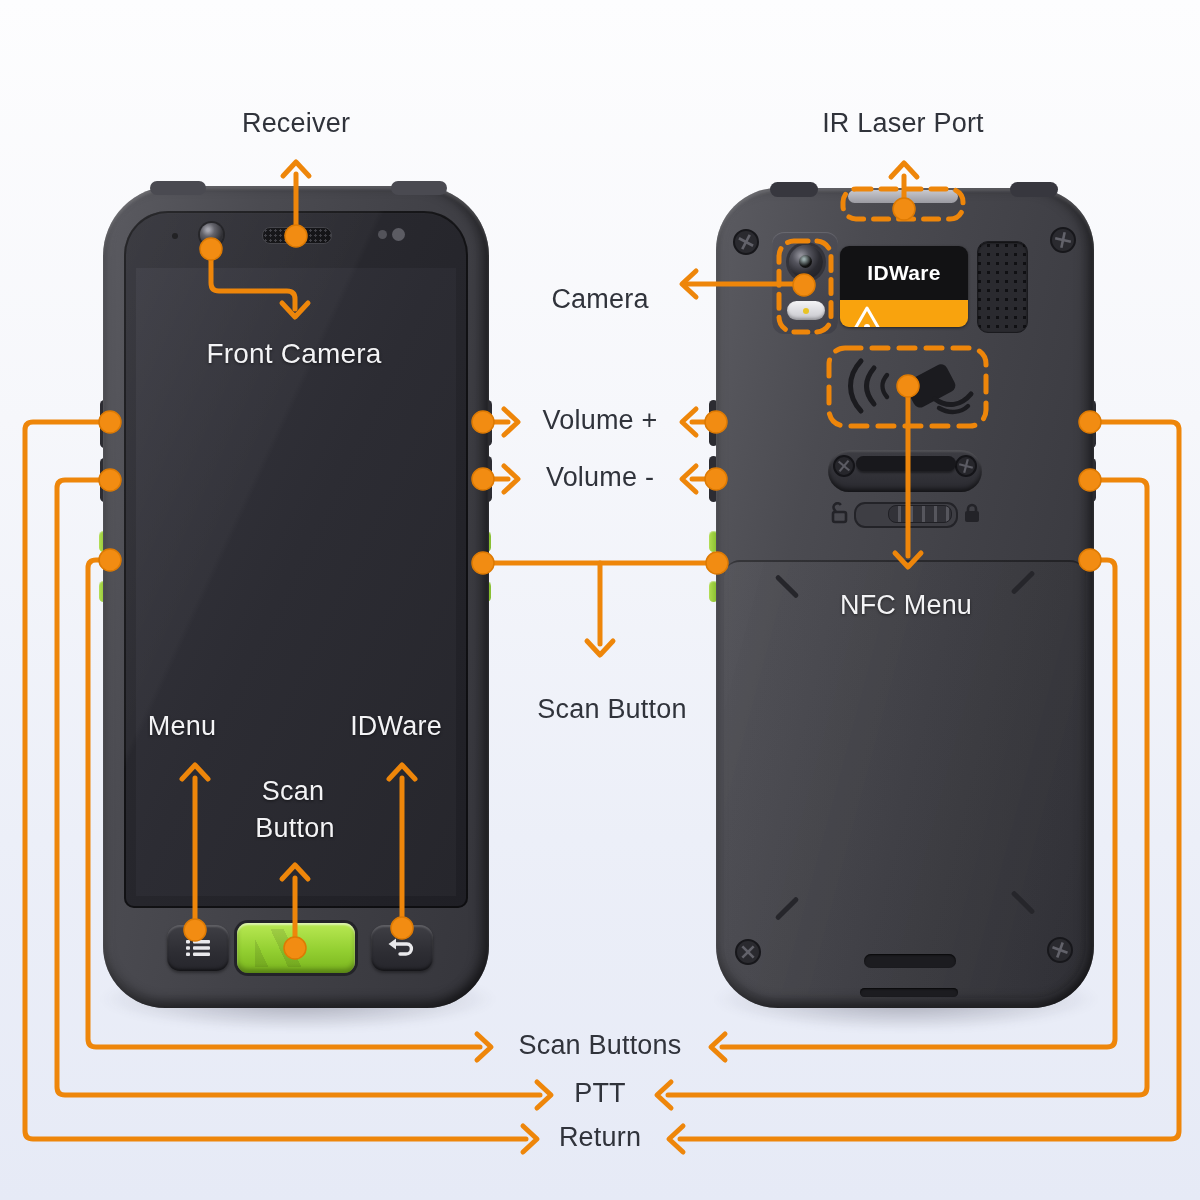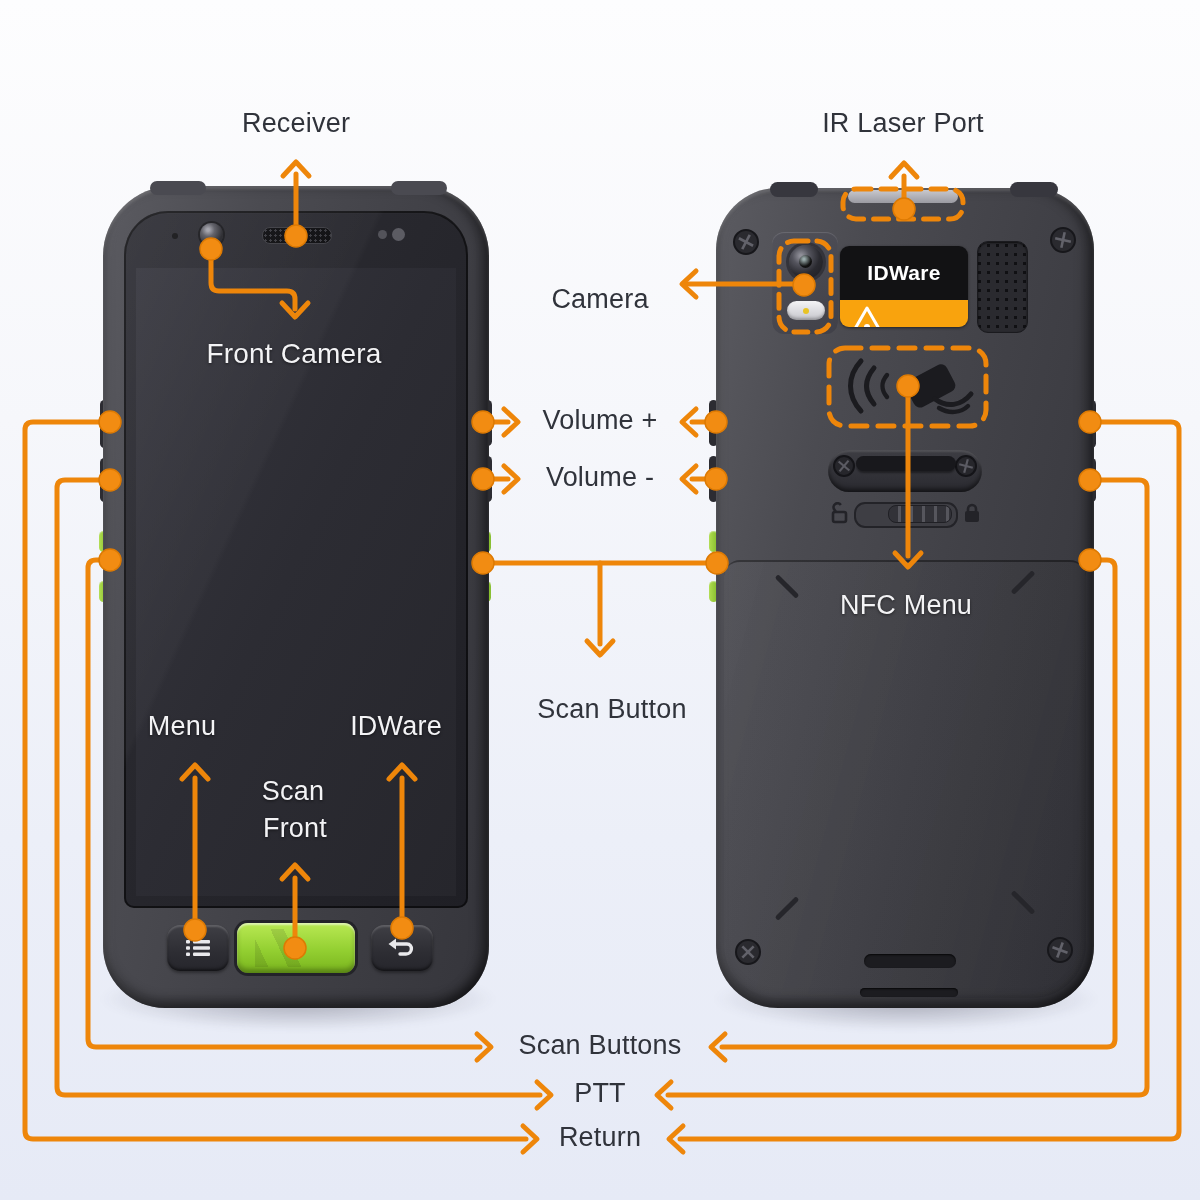--- a/index.html
+++ b/index.html
@@ -373,18 +373,18 @@
   <div class="lbl lblz" style="left:903px;top:108px;">IR Laser Port</div>
   <div class="lbl lblz" style="left:600px;top:284px;">Camera</div>
   <div class="lbl lblz" style="left:600px;top:405px;">Volume +</div>
   <div class="lbl lblz" style="left:600px;top:462px;">Volume -</div>
   <div class="lbl lblz" style="left:600px;top:694px;margin-left:12px;">Scan Button</div>
   <div class="lbl lblz white" style="left:906px;top:590px;">NFC Menu</div>
   <div class="lbl lblz white" style="left:294px;top:338px;font-size:28px;">Front Camera</div>
   <div class="lbl lblz white" style="left:182px;top:711px;">Menu</div>
   <div class="lbl lblz white" style="left:396px;top:711px;">IDWare</div>
   <div class="lbl lblz white" style="left:293px;top:776px;">Scan</div>
-  <div class="lbl lblz white" style="left:295px;top:813px;">Front</div>
+  <div class="lbl lblz white" style="left:295px;top:813px;">Button</div>
   <div class="lbl lblz" style="left:600px;top:1030px;">Scan Buttons</div>
   <div class="lbl lblz" style="left:600px;top:1078px;">PTT</div>
   <div class="lbl lblz" style="left:600px;top:1122px;">Return</div>
 
 </div>
 
 </body></html>

